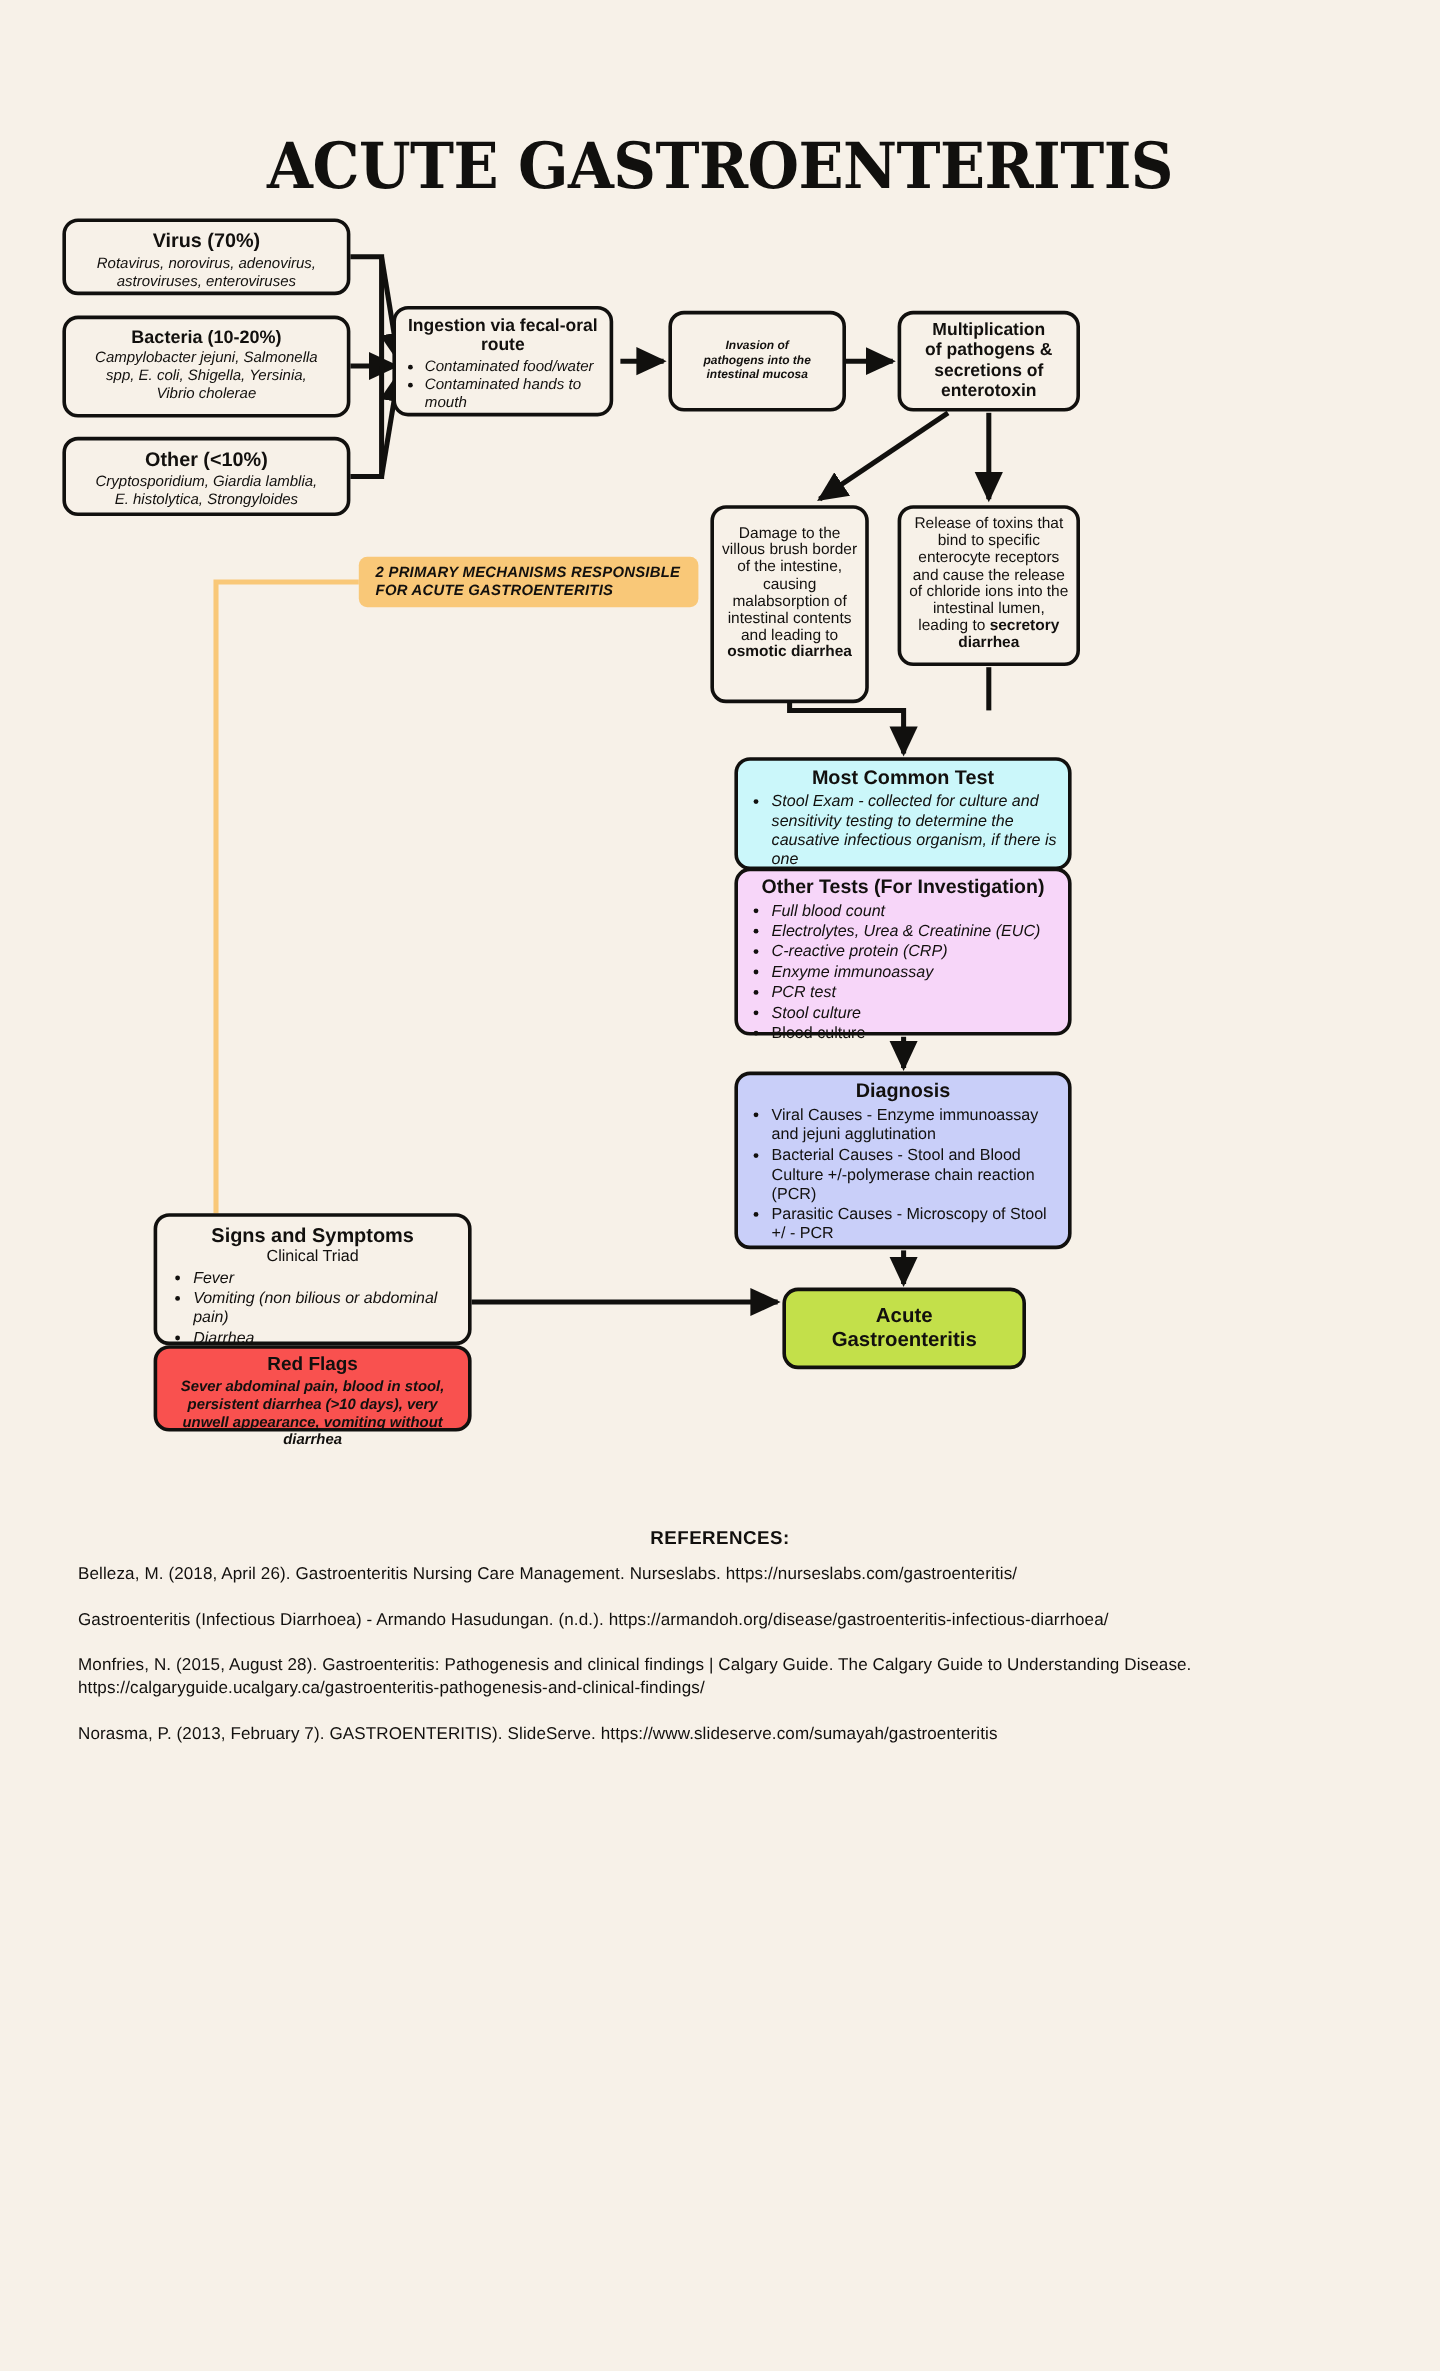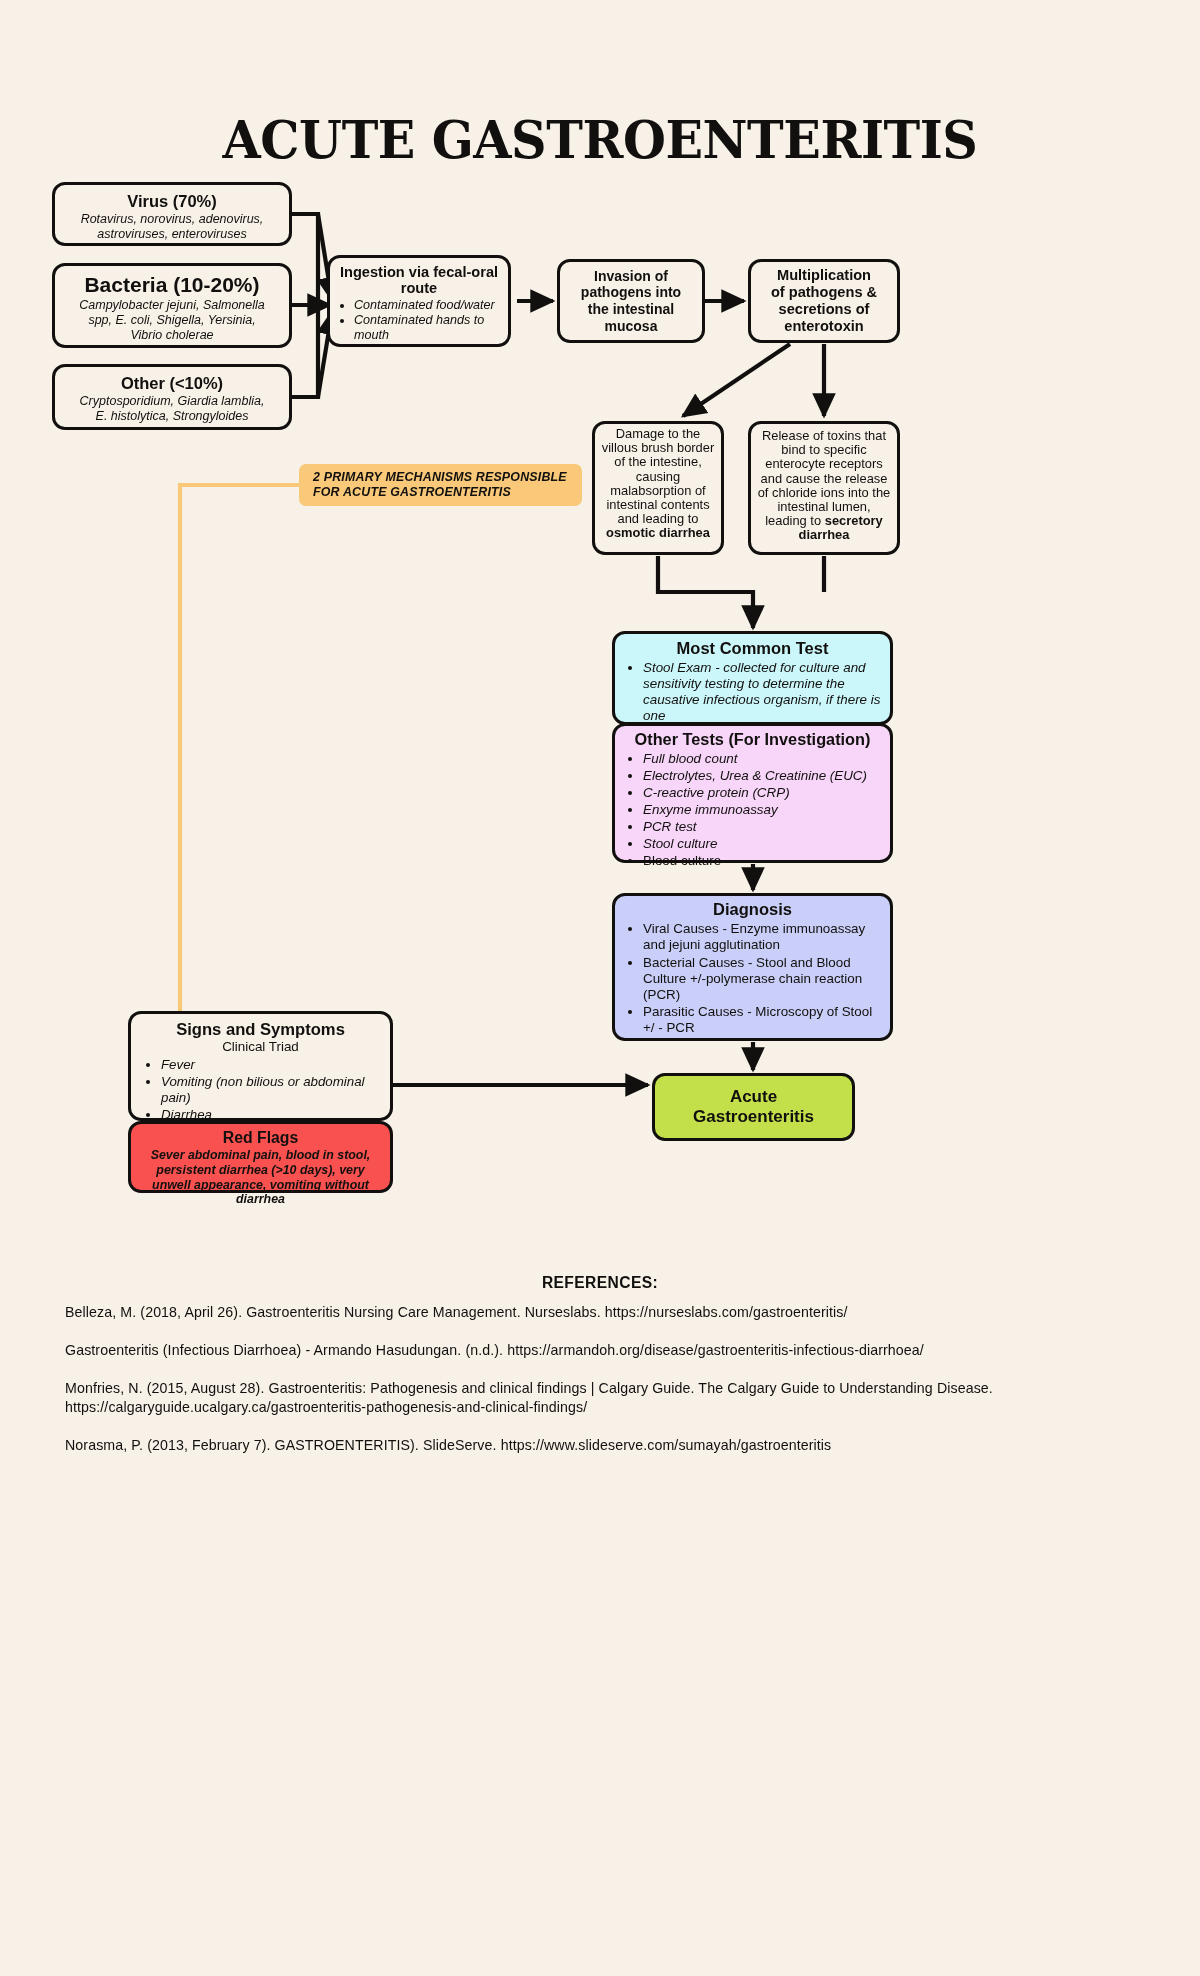--- a/index.html
+++ b/index.html
@@ -36,38 +36,38 @@
   ul.bl li{margin:0 0 1px 0;font-style:italic;}
   ul.bl li.noital{font-style:normal;}
   ul.bl.tight li{line-height:1.13;}
 
   
   #box-virus{left:52px;top:182px;width:240px;height:64px;}
   #box-virus .hd{font-size:16.5px;margin-bottom:1px;}
   #box-virus .sub{font-size:12.5px;line-height:1.16;}
 
   #box-bacteria{left:52px;top:263px;width:240px;height:85px;}
-  #box-bacteria .hd{font-size:21px;margin-bottom:1px;text-align:center;}
+  #box-bacteria .hd{font-size:15px;margin-bottom:1px;text-align:center;}
   #box-bacteria .sub{font-size:12.5px;line-height:1.2;}
 
   #box-other{left:52px;top:364px;width:240px;height:66px;}
   #box-other .hd{font-size:16.5px;margin-bottom:1px;}
   #box-other .sub{font-size:12.5px;line-height:1.2;}
 
   #box-ingestion{left:327px;top:255px;width:184px;height:92px;padding:6px 7px;}
   #box-ingestion .hd{font-size:14.6px;line-height:1.12;}
   #box-ingestion ul.bl{font-size:12.6px;padding-left:17px;margin-top:1px;}
 
   #box-invasion{left:557px;top:259px;width:148px;height:84px;display:flex;align-items:center;justify-content:center;}
-  #box-invasion .hd{font-size:14px;line-height:1.18;}
+  #box-invasion .hd{font-size:10px;line-height:1.18;font-style:italic;}
 
   #box-multiplication{left:748px;top:259px;width:152px;height:84px;display:flex;align-items:center;justify-content:center;}
   #box-multiplication .hd{font-size:14.6px;line-height:1.18;}
 
-  #box-osmotic{left:592px;top:421px;width:132px;height:134px;padding:3px 5px;}
+  #box-osmotic{left:592px;top:421px;width:132px;height:165px;padding:13px 5px;}
   #box-osmotic .plain{font-size:12.9px;line-height:1.1;}
   #box-osmotic b{font-weight:700;}
 
   #box-secretory{left:748px;top:421px;width:152px;height:134px;padding:5px 5px;}
   #box-secretory .plain{font-size:12.9px;line-height:1.1;}
   #box-secretory b{font-weight:700;}
 
   #label-mechanisms{
     position:absolute;left:299px;top:464px;width:283px;height:42px;
     background:#F9C878;border-radius:7px;box-sizing:border-box;

